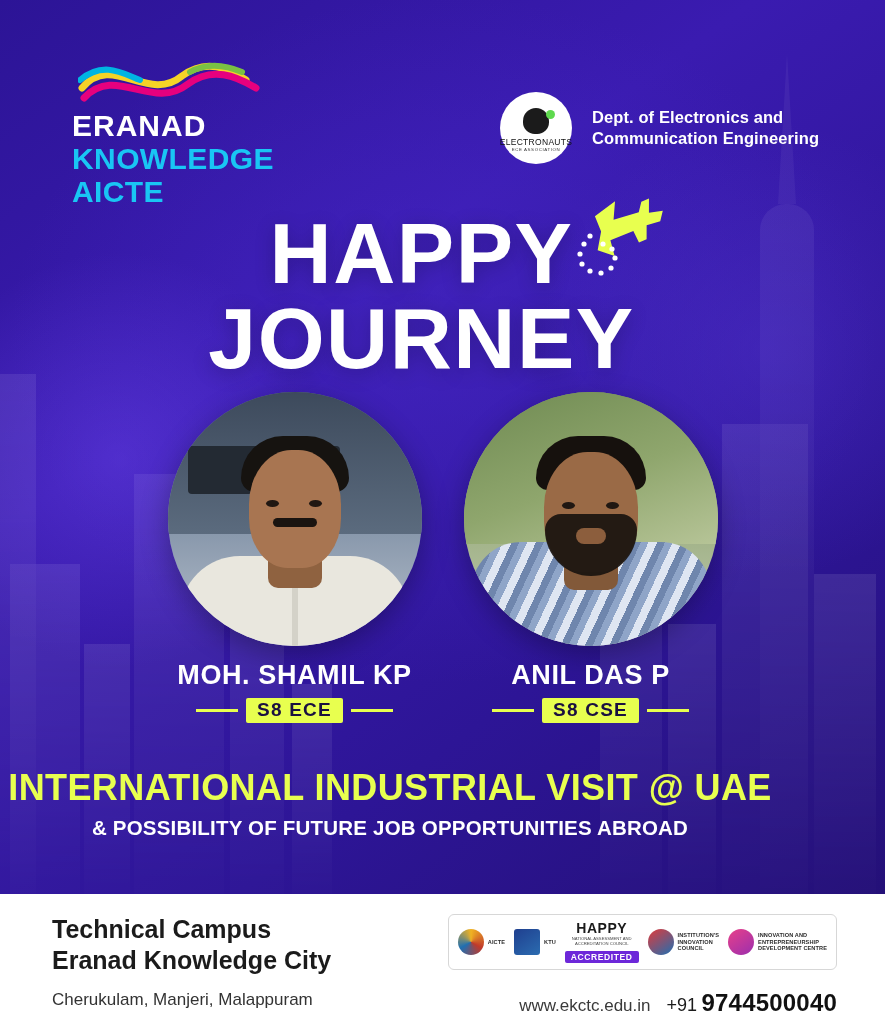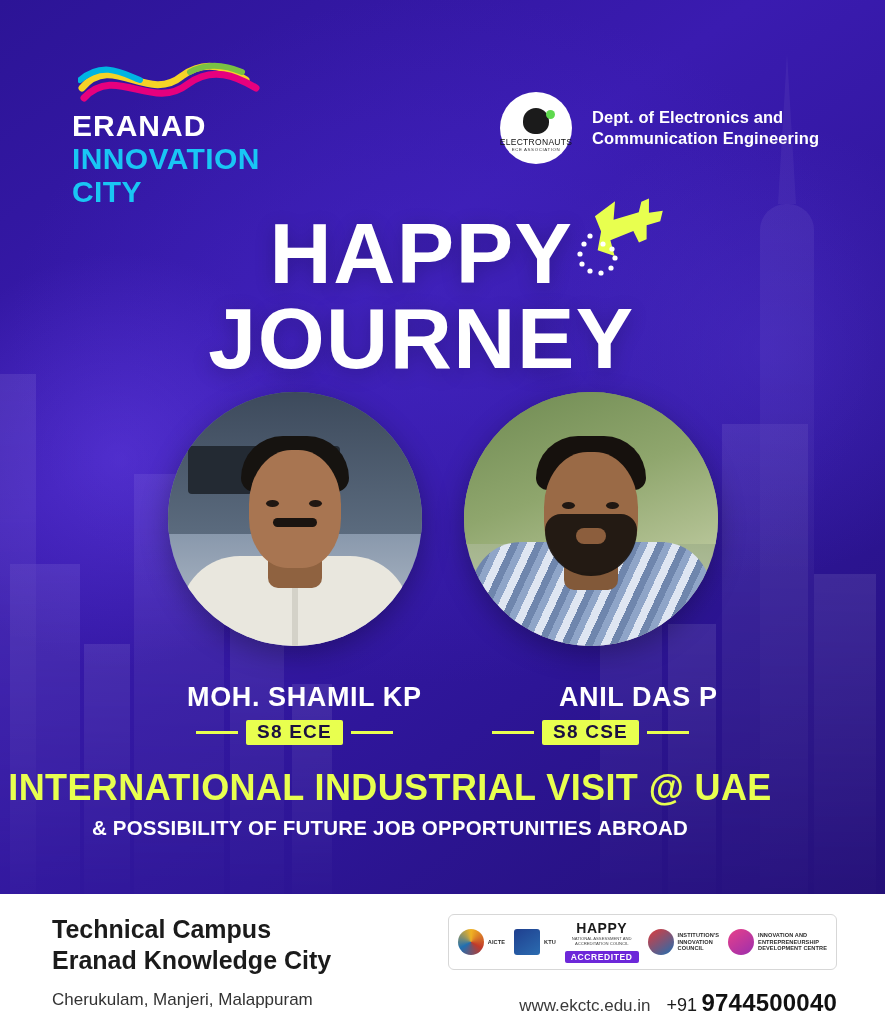--- a/index.html
+++ b/index.html
@@ -269,21 +269,21 @@
 
   
   .names {
     position: absolute;
     left: 0; top: 660px;
     width: 885px;
     display: flex;
     justify-content: center;
     gap: 42px;
   }
-  .name-col { width: 254px; text-align: right; margin-top: 22px; }
+  .name-col { width: 254px; text-align: center; }
   .pname {
     color: #ffffff;
     font-size: 27px;
     font-weight: 700;
     letter-spacing: 0.6px;
     white-space: nowrap;
   }
   .badge-row {
     display: flex;
     align-items: center;
@@ -427,21 +427,21 @@
     <div class="logo-block">
       <div class="swoosh">
         <svg width="200" height="50" viewBox="0 0 200 50">
           <path d="M4 30 C 34 -6, 70 46, 104 18 C 128 0, 150 10, 168 22" stroke="#f5d327" stroke-width="7" fill="none" stroke-linecap="round"></path>
           <path d="M6 40 C 38 6, 74 54, 110 26 C 134 8, 158 18, 178 30" stroke="#e6007e" stroke-width="7" fill="none" stroke-linecap="round"></path>
           <path d="M2 22 C 26 2, 46 16, 62 22" stroke="#00b5e2" stroke-width="6" fill="none" stroke-linecap="round"></path>
           <path d="M112 14 C 130 4, 150 8, 164 14" stroke="#7ac143" stroke-width="6" fill="none" stroke-linecap="round"></path>
         </svg>
       </div>
       <div class="logo-line1">ERANAD</div>
-      <div class="logo-line2">INNOVATION CITY</div>
+      <div class="logo-line2">KNOWLEDGE AICTE</div>
     </div>
 
     <div class="dept-block">
       <div class="dept-logo">
         <div class="head"></div>
         <div class="el-name">ELECTRONAUTS</div>
         <div class="el-sub">ECE ASSOCIATION</div>
       </div>
       <div class="dept-text">
         <div>Dept. of Electronics and</div>

